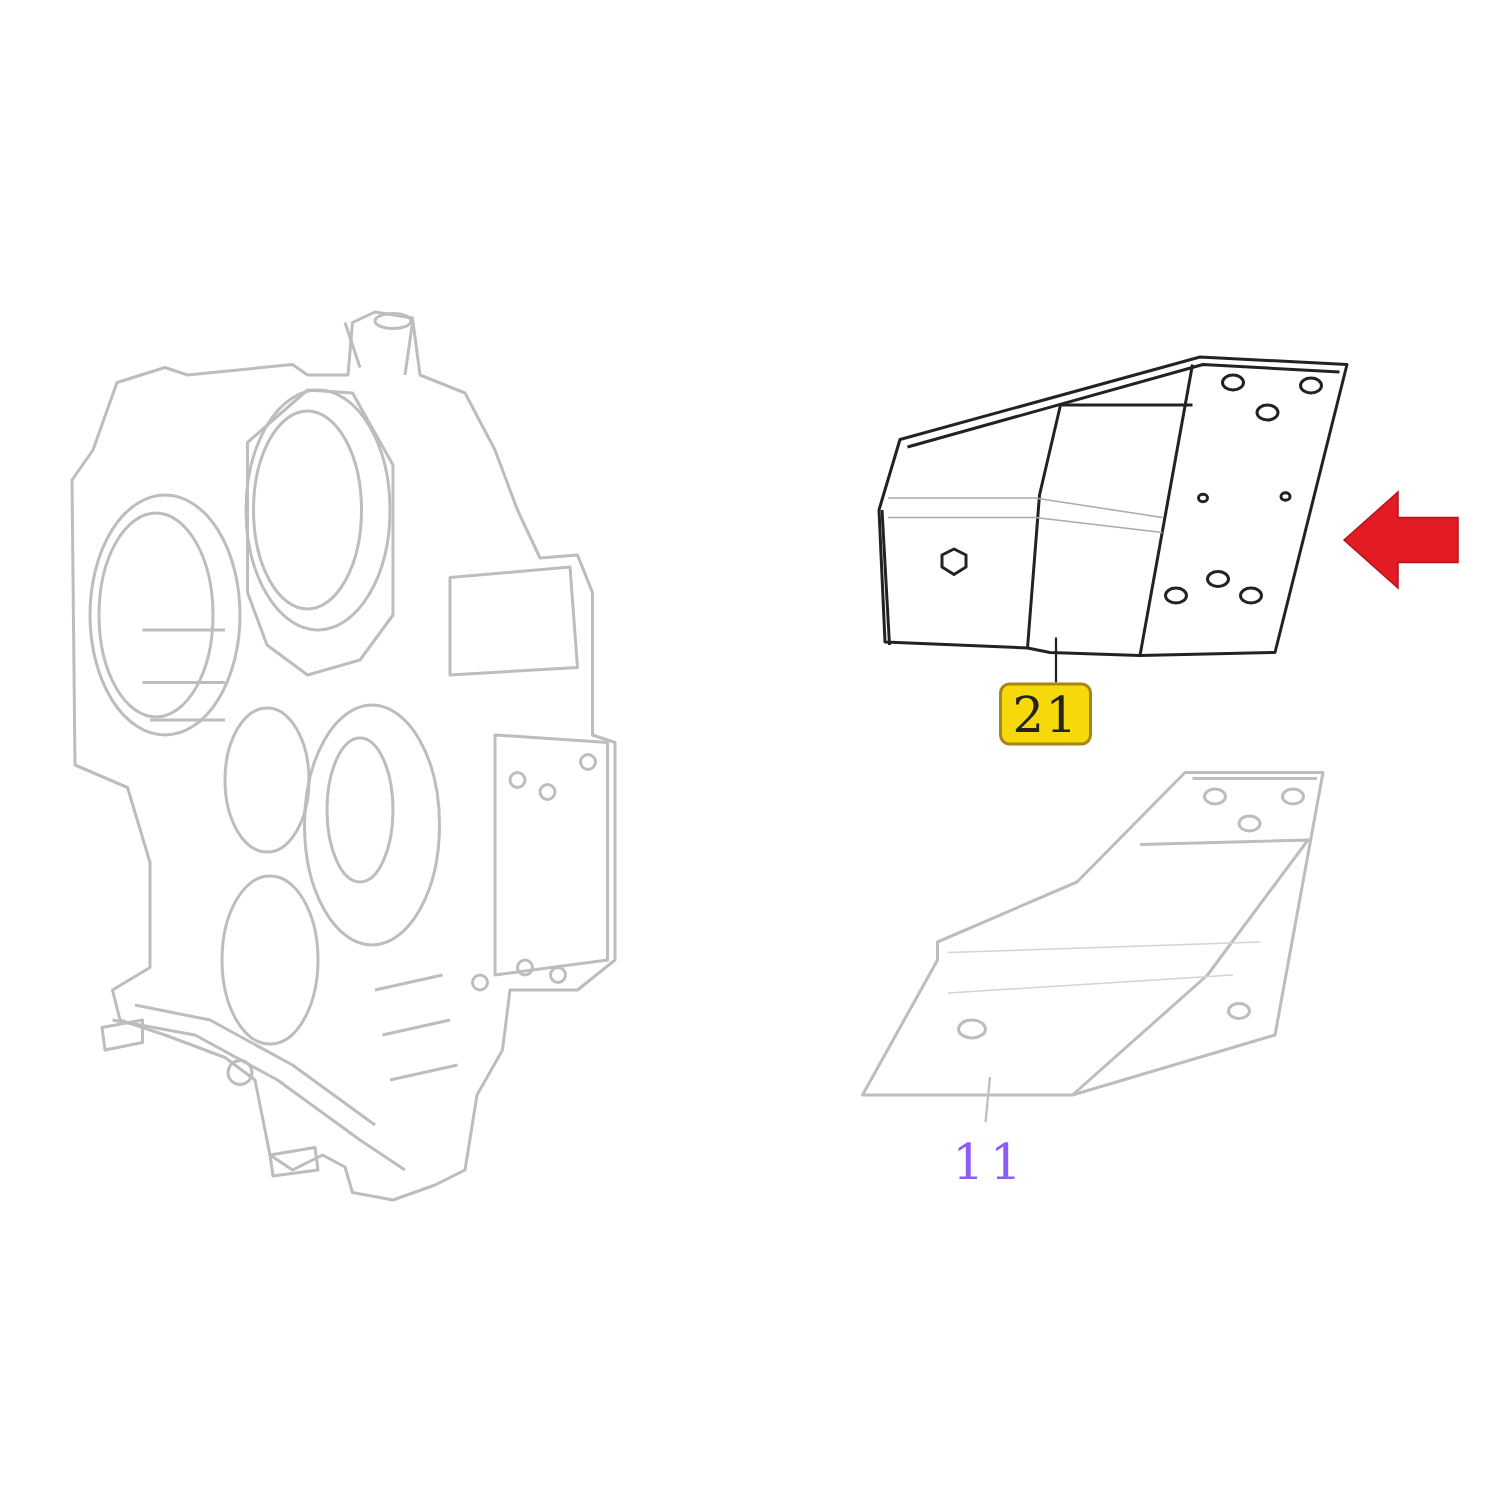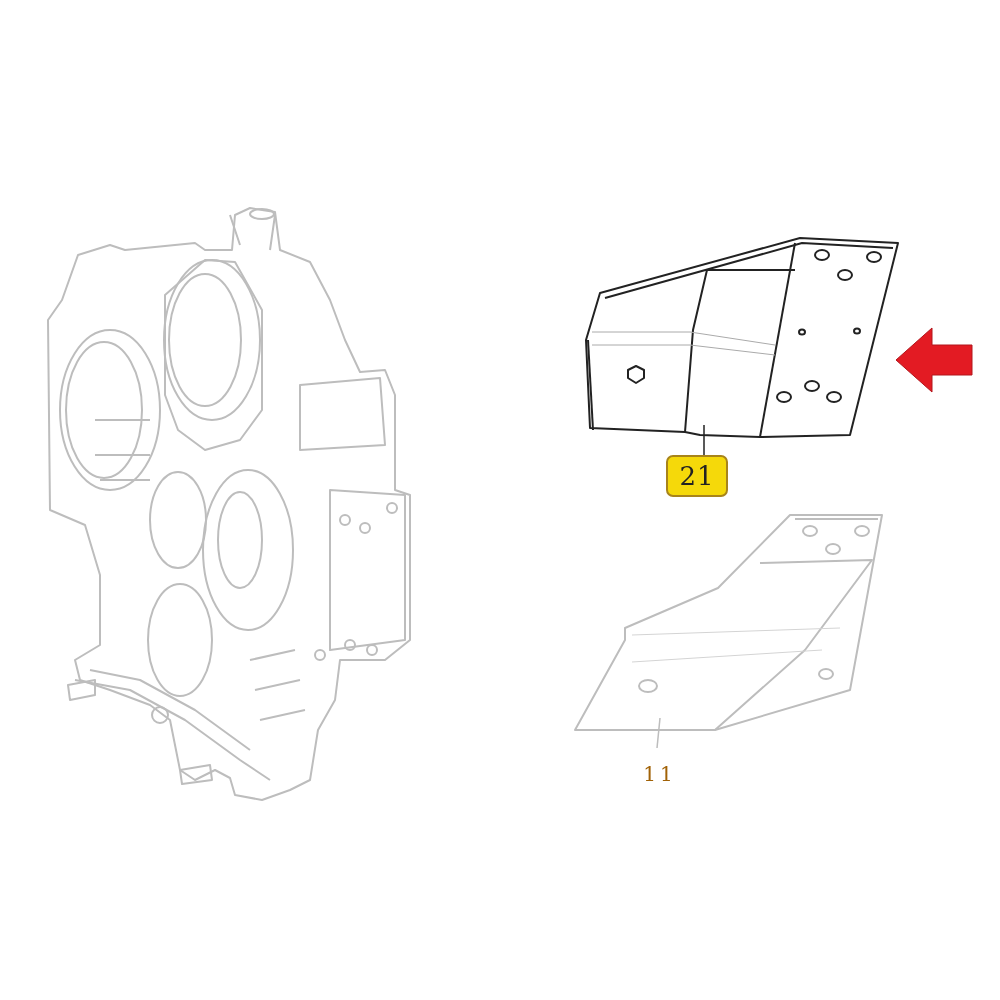--- a/index.html
+++ b/index.html
@@ -1,20 +1,20 @@
 <!DOCTYPE html>
 <html><head>
 <meta charset="utf-8">
 <style>
   html,body{margin:0;padding:0;background:#ffffff;}
   body{width:1000px;height:1000px;position:relative;overflow:hidden;font-family:"DejaVu Serif",serif;}
   svg{position:absolute;left:0;top:0;}
   .callout{position:absolute;display:flex;align-items:center;justify-content:center;font-family:"DejaVu Serif","Liberation Serif",serif;}
-  .callout-21{left:666px;top:455px;width:62px;height:42px;background:#f5d90a;border:2px solid #a8841a;border-radius:7px;font-size:26px;color:#222;box-sizing:border-box;letter-spacing:1px;}
-  .callout-11{left:628px;top:755px;width:64px;height:38px;font-size:20px;color:#a16207;letter-spacing:4px;}
+  .callout-21{left:666px;top:455px;width:62px;height:42px;background:#f5d90a;border:2px solid #a8841a;border-radius:7px;font-size:33px;color:#222;box-sizing:border-box;letter-spacing:1px;}
+  .callout-11{left:628px;top:755px;width:64px;height:38px;font-size:33px;color:#8b5cf6;letter-spacing:4px;}
 </style>
 </head>
 <body>
 
 <svg width="1000" height="1000" viewBox="0 0 1000 1000">
 
   <g fill="none" stroke="#bdbdbd" stroke-width="2" stroke-linejoin="round">
     <path d="M78 255 L110 245 L125 250 L195 243 L205 250 L232 250 L235 215 L250 208 L275 212 L280 250 L310 262 L330 300 L345 340 L360 372 L385 370 L395 395 L395 490 L410 495 L410 640 L385 660 L340 660 L335 700 L318 730 L310 780 L290 790 L262 800 L235 795 L230 778 L215 770 L195 780 L180 770 L170 720 L150 705 L110 690 L80 680 L75 660 L100 645 L100 575 L85 525 L50 510 L48 320 L62 300 Z"></path>
     <ellipse cx="110" cy="410" rx="50" ry="80"></ellipse>
     <ellipse cx="104" cy="410" rx="38" ry="68"></ellipse>

